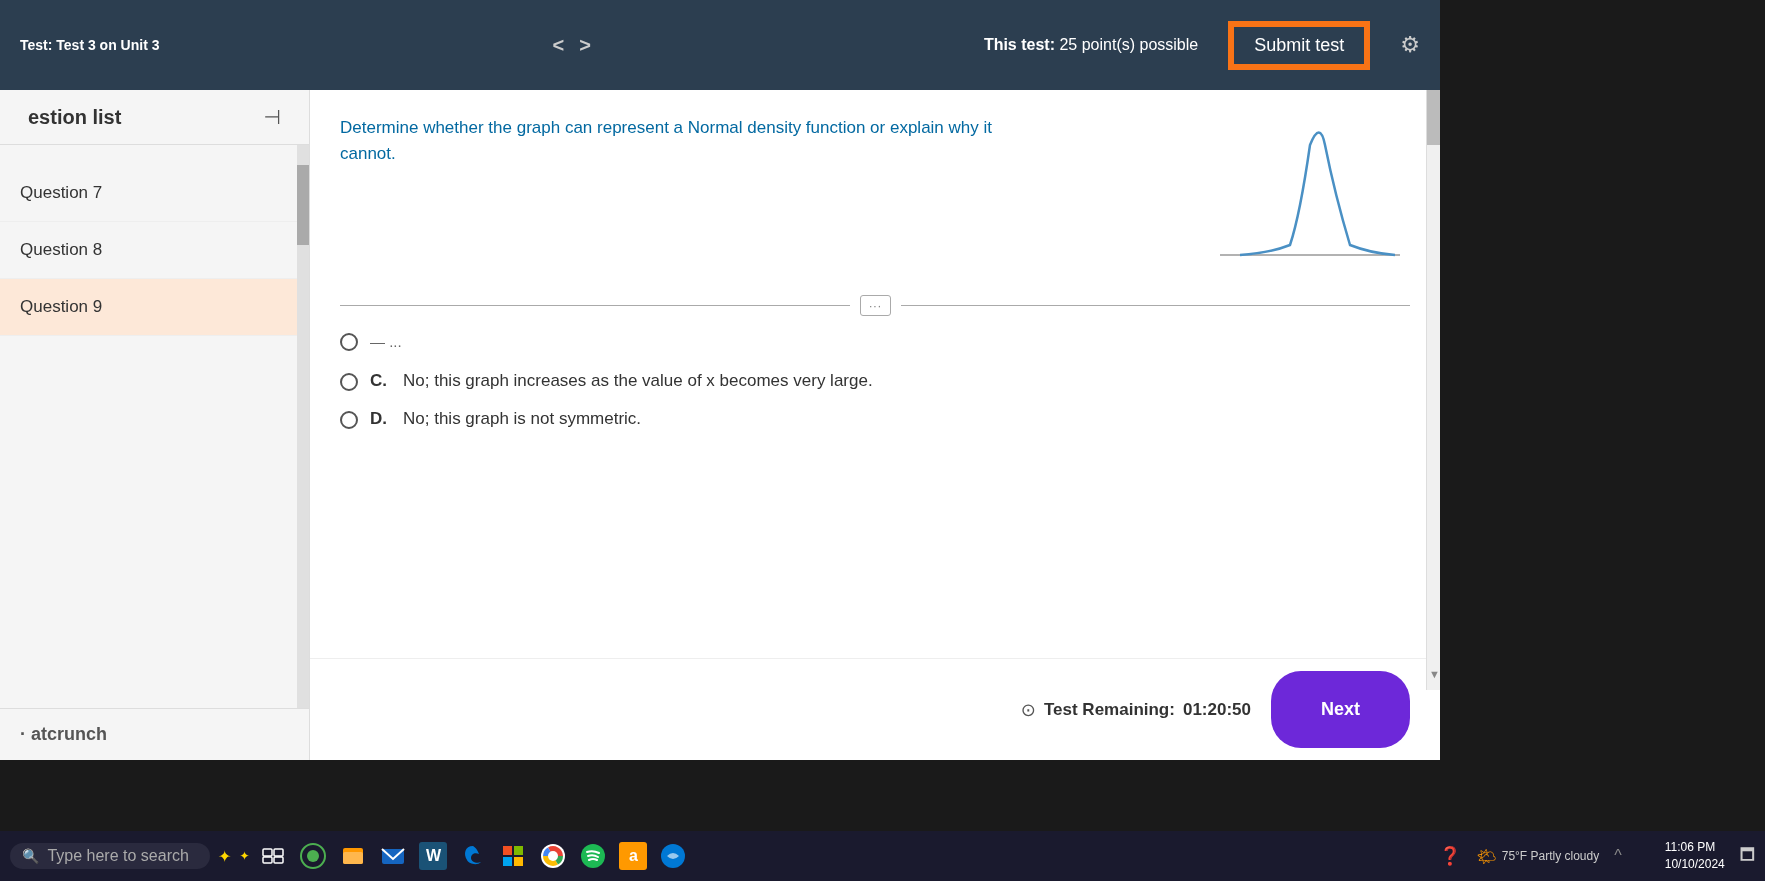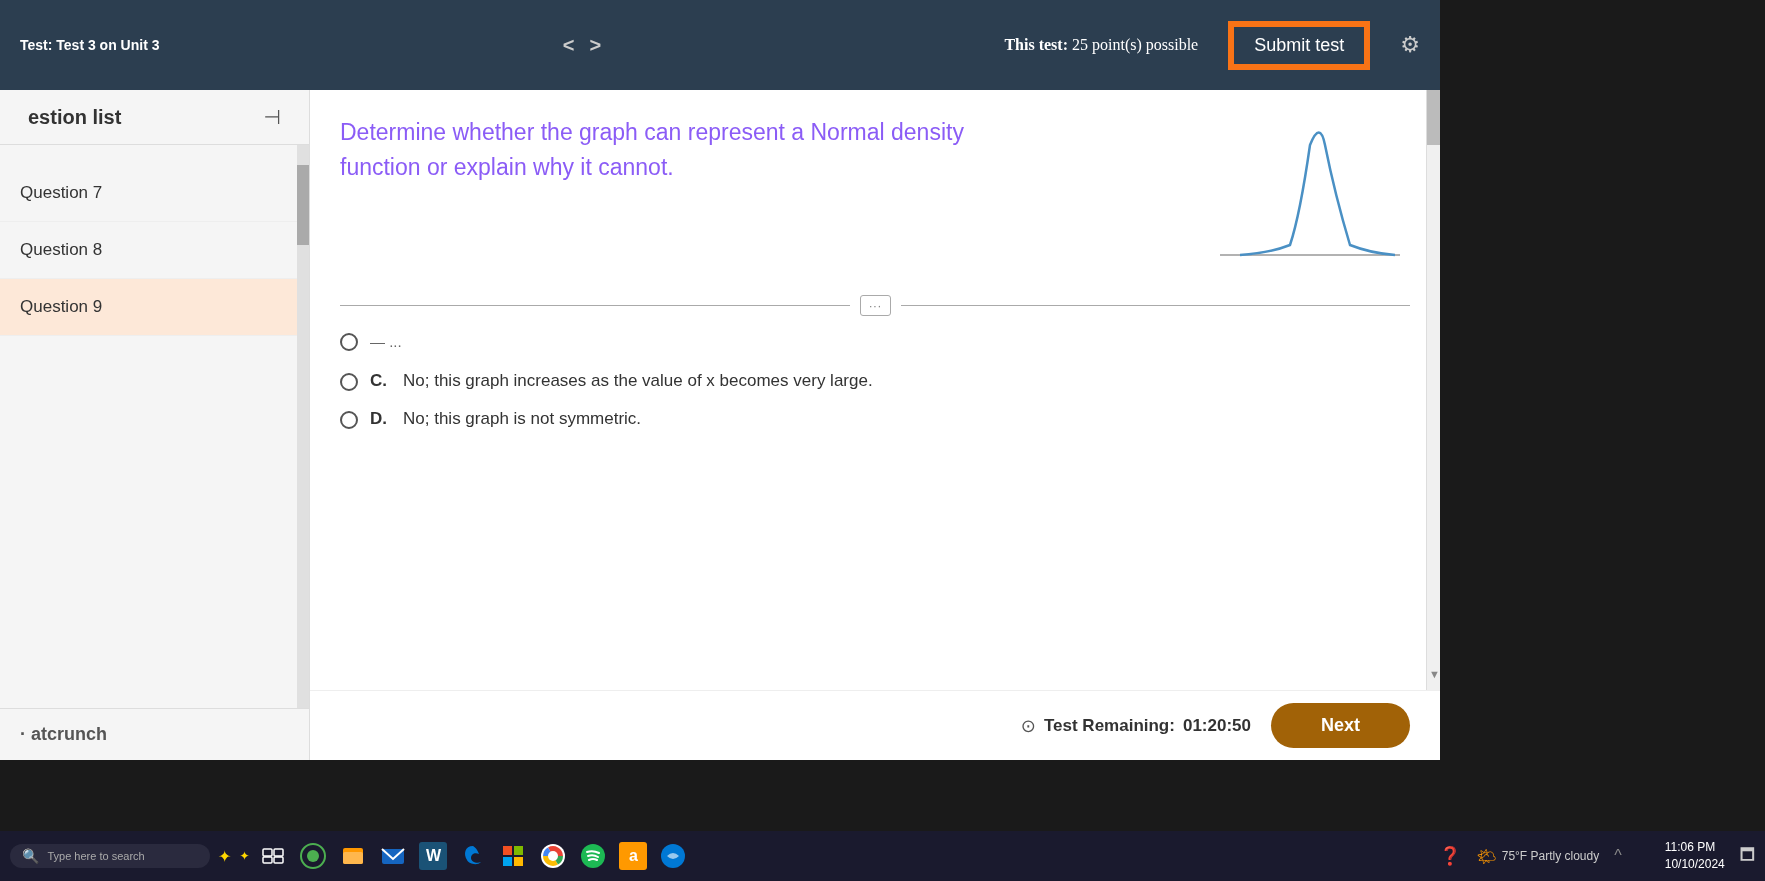--- a/index.html
+++ b/index.html
@@ -65,21 +65,20 @@
     .header-right {
       display: flex;
       align-items: center;
       gap: 30px;
     }
 
     .points-info {
       color: #fff;
       font-size: 16px;
       line-height: 1.6;
-      font-family: Liberation Serif, serif;
     }
 
     .points-info strong {
       font-weight: bold;
     }
 
     .submit-btn {
       background: transparent;
       border: 6px solid #f97316;
       color: #fff;
@@ -204,22 +203,22 @@
       display: flex;
       gap: 30px;
       margin-bottom: 20px;
     }
 
     .question-text-section {
       flex: 1;
     }
 
     .question-prompt {
-      font-size: 23px;
-      color: #8b5cf6;
+      font-size: 17px;
+      color: #0369a1;
       line-height: 1.5;
       max-width: 700px;
     }
 
     
     .graph-container {
       width: 200px;
       height: 160px;
       flex-shrink: 0;
     }
@@ -286,26 +285,26 @@
 
     .time-label {
       font-weight: bold;
     }
 
     .time-value {
       font-weight: bold;
     }
 
     .next-btn {
-      background: #a16207;
+      background: #6d28d9;
       color: #fff;
       border: none;
       font-size: 18px;
       font-weight: bold;
-      padding: 12px 50px;
+      padding: 28px 50px;
       border-radius: 30px;
       cursor: pointer;
     }
 
     
     .taskbar {
       position: absolute;
       bottom: 0;
       left: 0;
       width: 1765px;
@@ -491,21 +490,21 @@
         <button class="next-btn">Next</button>
       </div>
     </div>
   </div>
 </div>
 
 <div class="taskbar">
 
   <div class="taskbar-search">
     <span style="color:#aaa; font-size:14px;">🔍</span>
-    <span style="color:#aaa; font-size:11px;">Type here to search</span>
+    <span style="color:#aaa; font-size:16px;">Type here to search</span>
   </div>
 
   <span class="sparkle-icon">✦</span>
   <span class="sparkle-icon" style="font-size:12px;">✦</span>
 
   <div class="taskbar-icon">
     <svg width="22" height="16" viewBox="0 0 22 16" fill="none">
         <rect x="1" y="1" width="9" height="7" rx="1" stroke="#fff" stroke-width="1.5"></rect>
         <rect x="12" y="1" width="9" height="7" rx="1" stroke="#fff" stroke-width="1.5"></rect>
         <rect x="1" y="9" width="9" height="6" rx="1" stroke="#fff" stroke-width="1.5"></rect>

